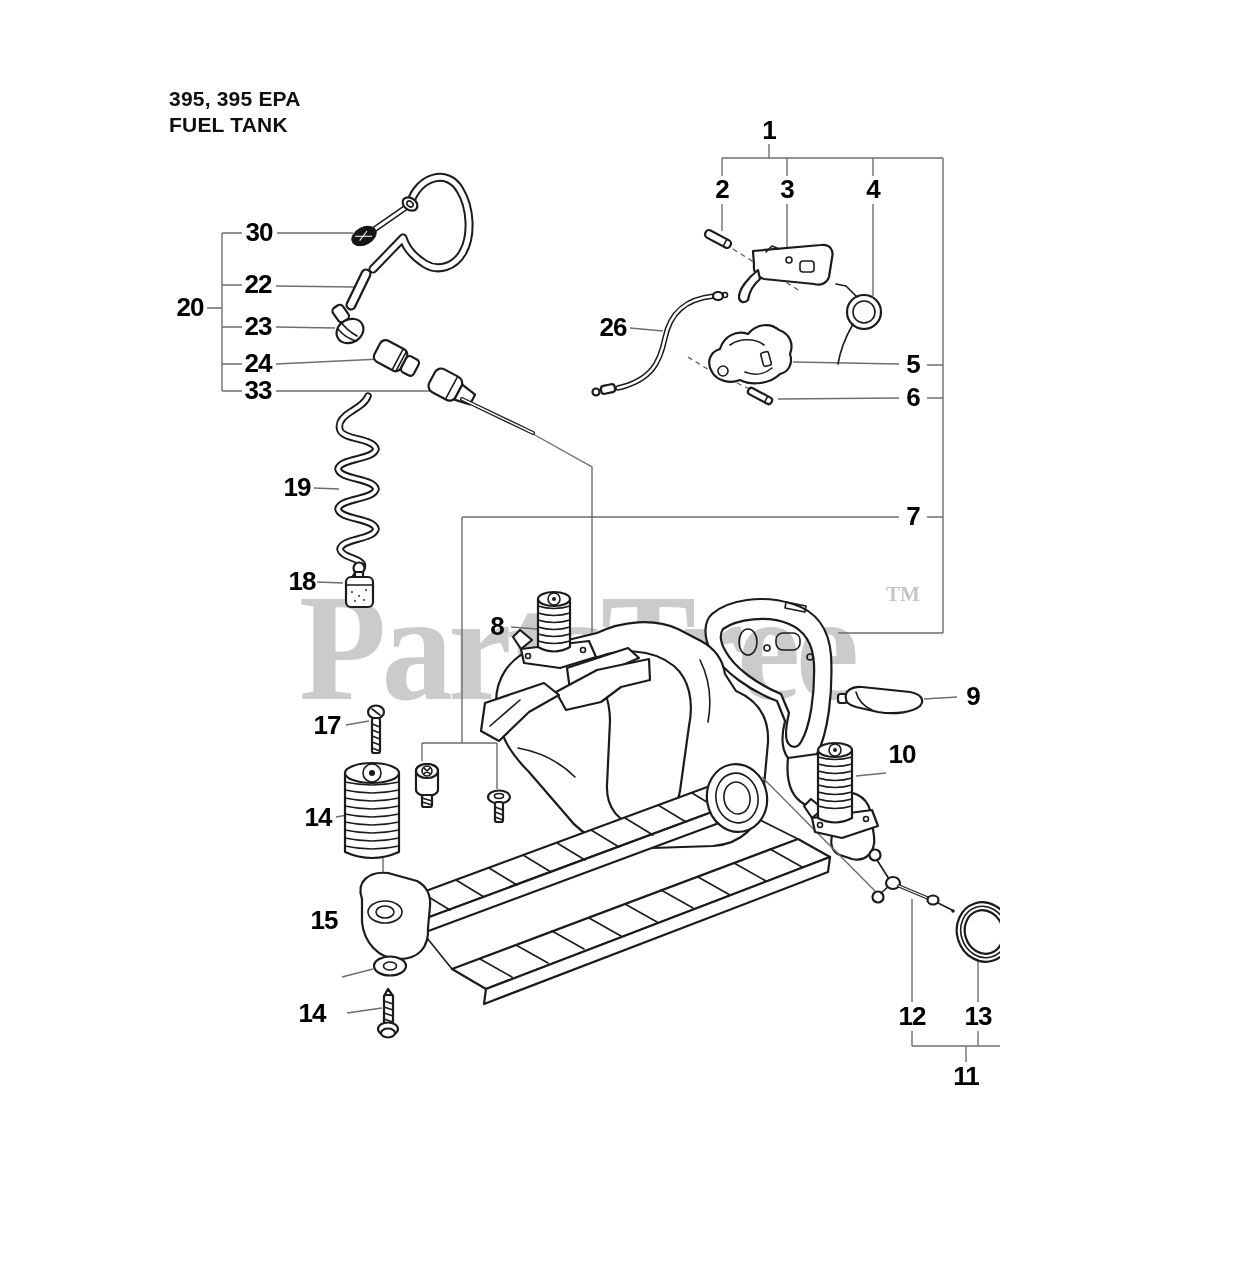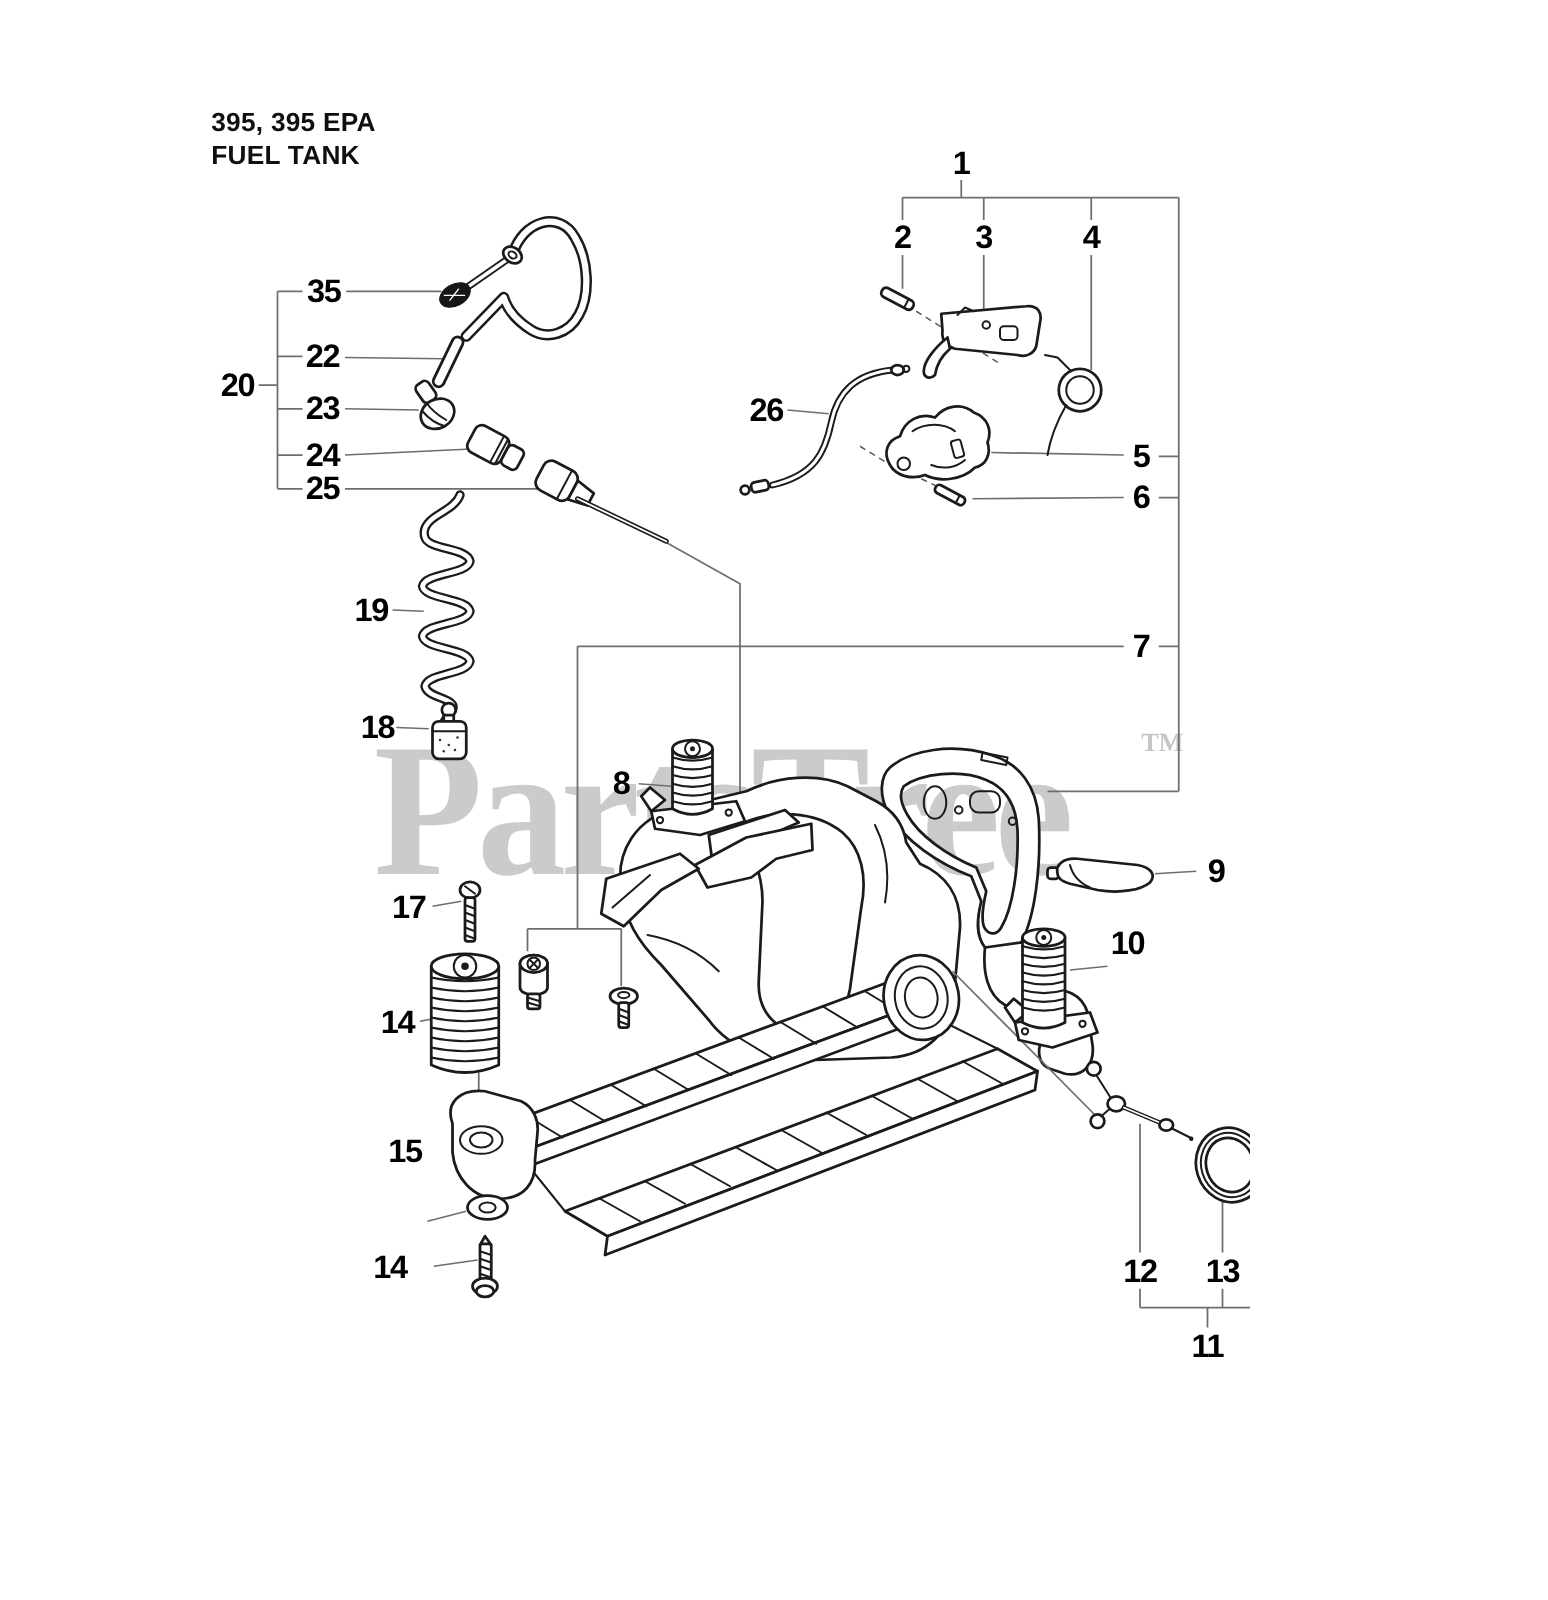--- a/index.html
+++ b/index.html
@@ -4,21 +4,21 @@
 <style>
   html,body{margin:0;padding:0;background:#fff;}
   .stage{position:relative;width:1000px;height:1280px;background:#ffffff;overflow:hidden;
          font-family:"Liberation Sans",sans-serif;}
   .title{position:absolute;left:169px;top:86px;font-weight:bold;font-size:21px;
          line-height:1.25;color:#0f0f0f;letter-spacing:.2px;}
   .watermark{position:absolute;left:299px;top:572px;font-family:"Liberation Serif",serif;
          font-weight:bold;font-size:152px;color:#cbcbcb;letter-spacing:-5px;line-height:1;
          transform:scaleX(.94);transform-origin:left top;user-select:none;}
   .wm-tm{position:absolute;left:886px;top:584px;font-family:"Liberation Serif",serif;
-         font-weight:bold;font-size:21px;color:#c6c6c6;line-height:1;margin-left:27px;}
+         font-weight:bold;font-size:21px;color:#c6c6c6;line-height:1;}
   svg.diagram{position:absolute;left:0;top:0;}
   .callout{position:absolute;transform:translate(-50%,-52%);font-weight:bold;
          font-size:26px;color:#000;line-height:1;letter-spacing:-1px;cursor:pointer;}
   
   .ld{stroke:#6e6e6e;stroke-width:1.4;fill:none;}
   .dash{stroke:#5a5a5a;stroke-width:1.2;fill:none;stroke-dasharray:5 4;}
   .pt{stroke:#1b1b1b;stroke-width:2.2;fill:#ffffff;stroke-linejoin:round;stroke-linecap:round;}
   .pl{stroke:#1b1b1b;stroke-width:1.6;fill:none;stroke-linejoin:round;stroke-linecap:round;}
   .ho{stroke:#1b1b1b;fill:none;stroke-linecap:round;stroke-linejoin:round;}
   .hi{stroke:#ffffff;fill:none;stroke-linecap:round;stroke-linejoin:round;}
@@ -350,19 +350,19 @@
   <div class="callout" style="left:966px;top:1077px">11</div>
   <div class="callout" style="left:912px;top:1017px">12</div>
   <div class="callout" style="left:978px;top:1017px">13</div>
   <div class="callout" style="left:312px;top:1014px">14</div>
   <div class="callout" style="left:324px;top:921px">15</div>
   <div class="callout" style="left:318px;top:818px">14</div>
   <div class="callout" style="left:327px;top:726px">17</div>
   <div class="callout" style="left:302px;top:582px">18</div>
   <div class="callout" style="left:297px;top:488px">19</div>
   <div class="callout" style="left:190px;top:308px">20</div>
-  <div class="callout" style="left:259px;top:233px">35</div>
+  <div class="callout" style="left:259px;top:233px">30</div>
   <div class="callout" style="left:258px;top:285px">22</div>
   <div class="callout" style="left:258px;top:327px">23</div>
   <div class="callout" style="left:258px;top:364px">24</div>
-  <div class="callout" style="left:258px;top:391px">25</div>
+  <div class="callout" style="left:258px;top:391px">33</div>
   <div class="callout" style="left:613px;top:328px">26</div>
 </div>
 
 </body></html>

